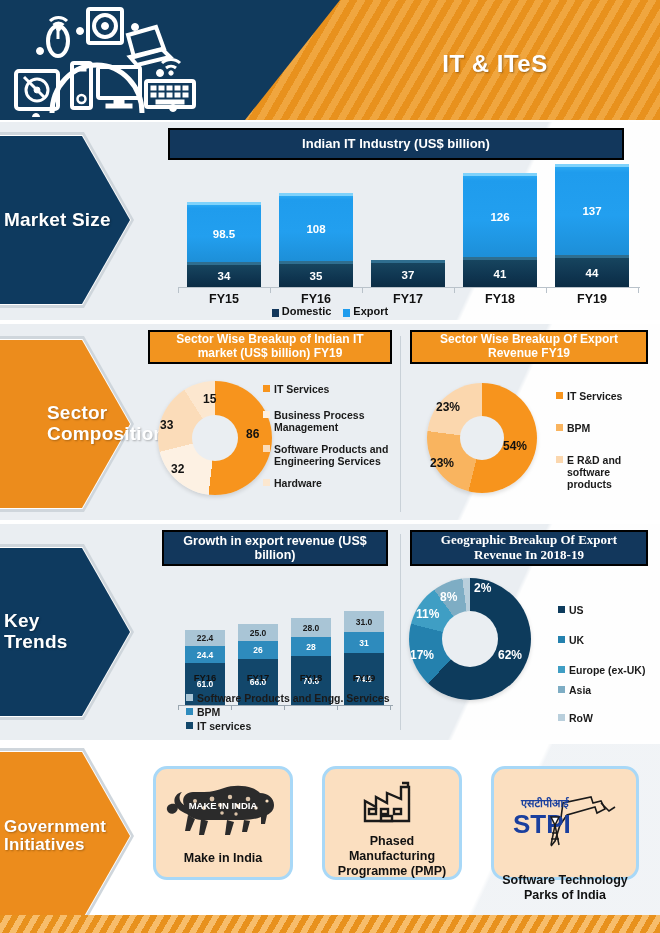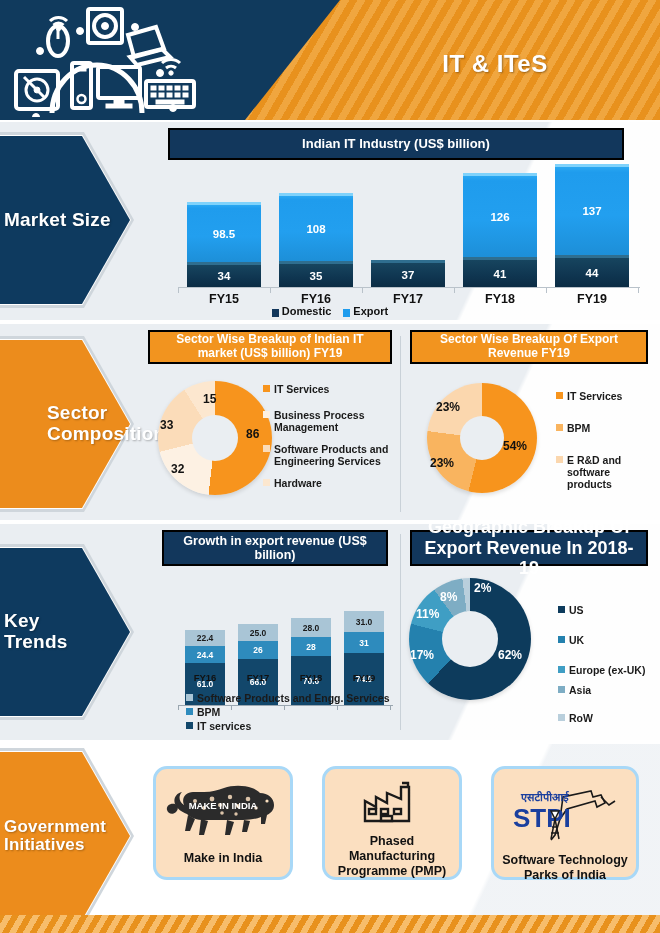--- a/index.html
+++ b/index.html
@@ -338,21 +338,21 @@
 
   <div class="hex-wrap" style="top:544px;">
     <div class="hex hex-outline"></div>
     <div class="hex hex-white"></div>
     <div class="hex hex-inner navy"></div>
     <div class="hex-label" style="white-space:pre-line;">Key
 Trends</div>
   </div>
 
   <div class="plate plate-navy" style="left:162px;top:530px;width:226px;height:36px;font-size:12.5px;">Growth in export revenue (US$ billion)</div>
-  <div class="plate plate-navy" style="left:410px;top:530px;width:238px;height:36px;font-size:18px;">Geographic Breakup Of Export Revenue In 2018-19</div>
+  <div class="plate plate-navy" style="left:410px;top:530px;width:238px;height:36px;font-size:13px;font-family:Liberation Serif, serif;">Geographic Breakup Of Export Revenue In 2018-19</div>
 
   <div class="kt-chart">
     <div class="kt-base"></div>
     <div class="kt-tick" style="left:0;"></div>
       <div class="kt-tick" style="left:53px;"></div>
     <div class="kt-tick" style="left:106px;"></div>
       <div class="kt-tick" style="left:159px;"></div>
     <div class="kt-tick" style="left:212px;"></div>
 
     <div class="kt-col" style="left:7px;">
@@ -488,32 +488,32 @@
           <rect x="33" y="28" width="7" height="5"></rect>
           <path d="M41 2 L47 2 L47 6"></path>
           <rect x="20" y="35" width="11" height="5"></rect>
         </g>
       </svg>
     </div>
     <div class="gov-caption" style="margin-top:5px;padding:0 6px;">Phased Manufacturing Programme (PMP)</div>
   </div>
 
   <div class="gov-card" style="left:491px;top:766px;width:148px;height:114px;">
-    <div style="margin-top:10px;text-align:right;">
+    <div style="margin-top:16px;text-align:right;">
       <svg width="120" height="58" viewBox="0 0 120 58">
         <g fill="none" stroke="#1a1a1a" stroke-width="1.6">
           <path d="M55 34 L58 12 L86 6 L88 12 L96 10 L100 18 L92 22 L90 16 L62 24 Z"></path>
           <path d="M55 34 L50 50 L46 55"></path>
           <path d="M96 12 L104 20 L110 16"></path>
         </g>
         <text x="16" y="16" fill="#1a3f9e" font-family="'Liberation Sans',sans-serif" font-size="11" font-weight="bold">एसटीपीआई</text>
         <text x="8" y="42" fill="#1a3f9e" font-family="'Liberation Sans',sans-serif" font-size="26" font-weight="bold">STPI</text>
         <g fill="none" stroke="#1a1a1a" stroke-width="1.5">
           <path d="M46 26 L54 26 L50 34 Z" fill="#ffffff"></path>
           <path d="M50 34 L46 54 M50 34 L54 54 M47 42 L53 42 M46 48 L54 48"></path>
         </g>
       </svg>
     </div>
-    <div class="gov-caption" style="margin-top:6px;">Software Technology Parks of India</div>
+    <div class="gov-caption" style="margin-top:20px;">Software Technology Parks of India</div>
   </div>
 
   <div class="footer-stripes"></div>
 </div>
 
 </body></html>

